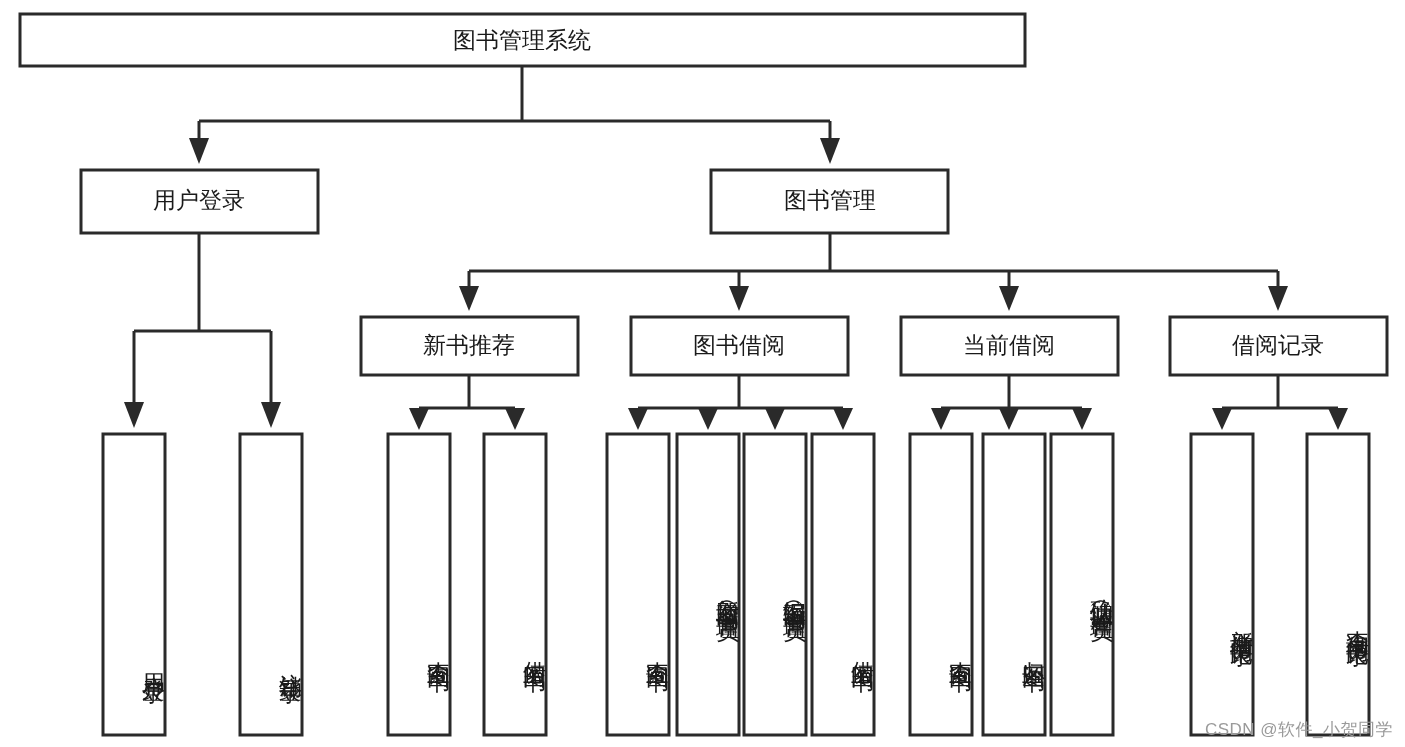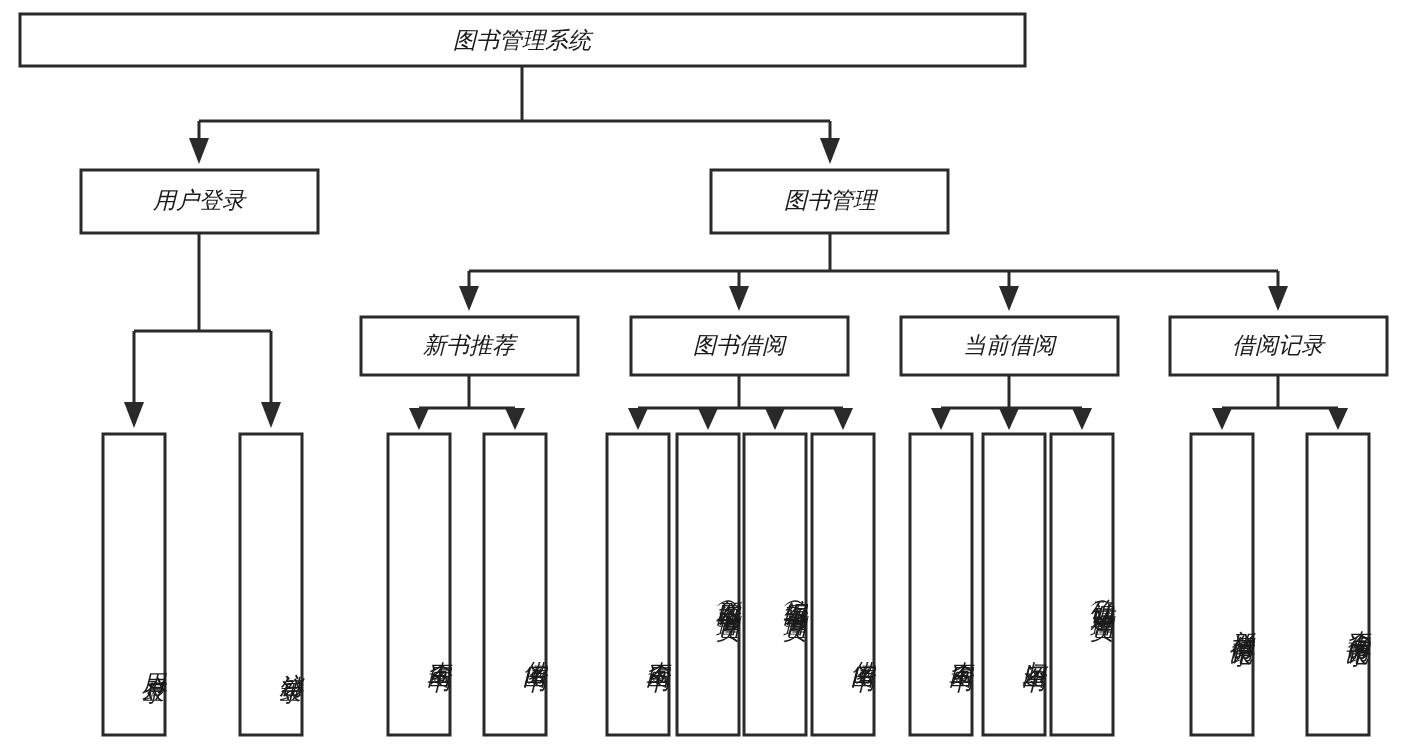--- a/index.html
+++ b/index.html
@@ -11,21 +11,20 @@
     width: 1405px;
     height: 747px;
     font-family: "Liberation Sans", "DejaVu Sans", sans-serif;
     overflow: hidden;
     position: relative;
   }
   #diagram-root {
     position: relative;
     width: 1405px;
     height: 747px;
-    font-style: italic;
   }
   svg.flow {
     position: absolute;
     top: 0;
     left: 0;
     width: 1405px;
     height: 747px;
     display: block;
   }
   .node-rect {
@@ -219,14 +218,15 @@
   <div class="node-label-v" style="left:910px; top:434px; width:62px; height:301px; padding-top:64px;">查询图书</div>
 
   <div class="node-label-v" style="left:983px; top:434px; width:62px; height:301px; padding-top:64px;">归还图书</div>
 
   <div class="node-label-v" style="left:1051px; top:434px; width:62px; height:301px; padding-top:10px;">确认归还（管理员）</div>
 
   <div class="node-label-v" style="left:1191px; top:434px; width:62px; height:301px; padding-top:36px;">新增借阅记录</div>
 
   <div class="node-label-v" style="left:1307px; top:434px; width:62px; height:301px; padding-top:36px;">查询借阅记录</div>
 
+  <div class="watermark">CSDN @软件_小贺同学</div>
 
 </div>
 
 </body></html>

